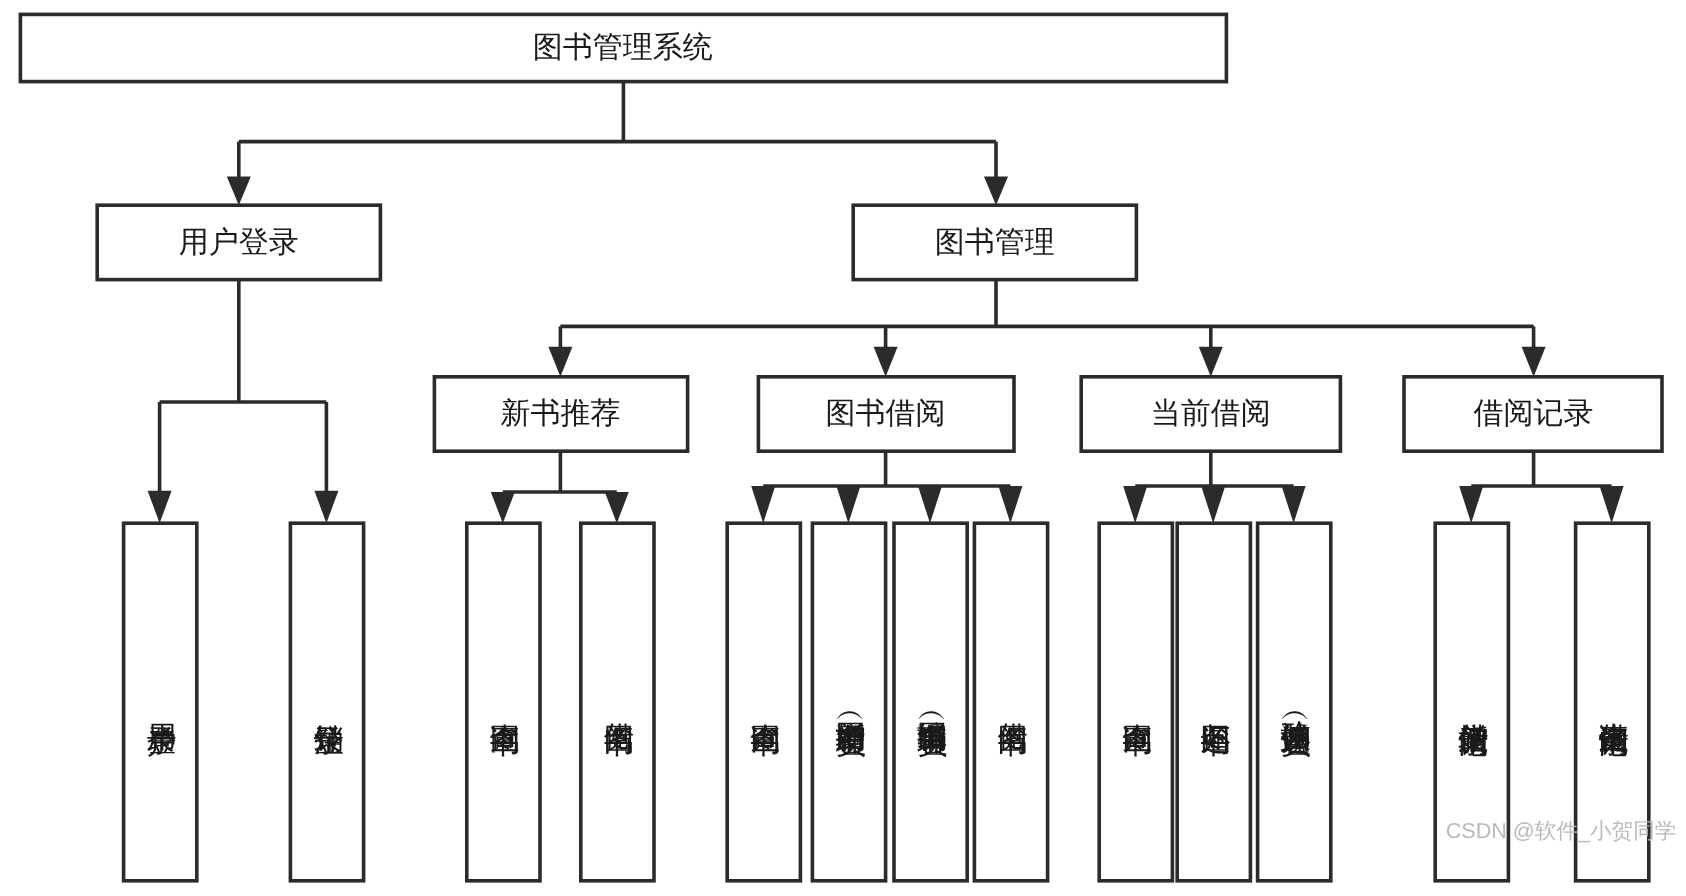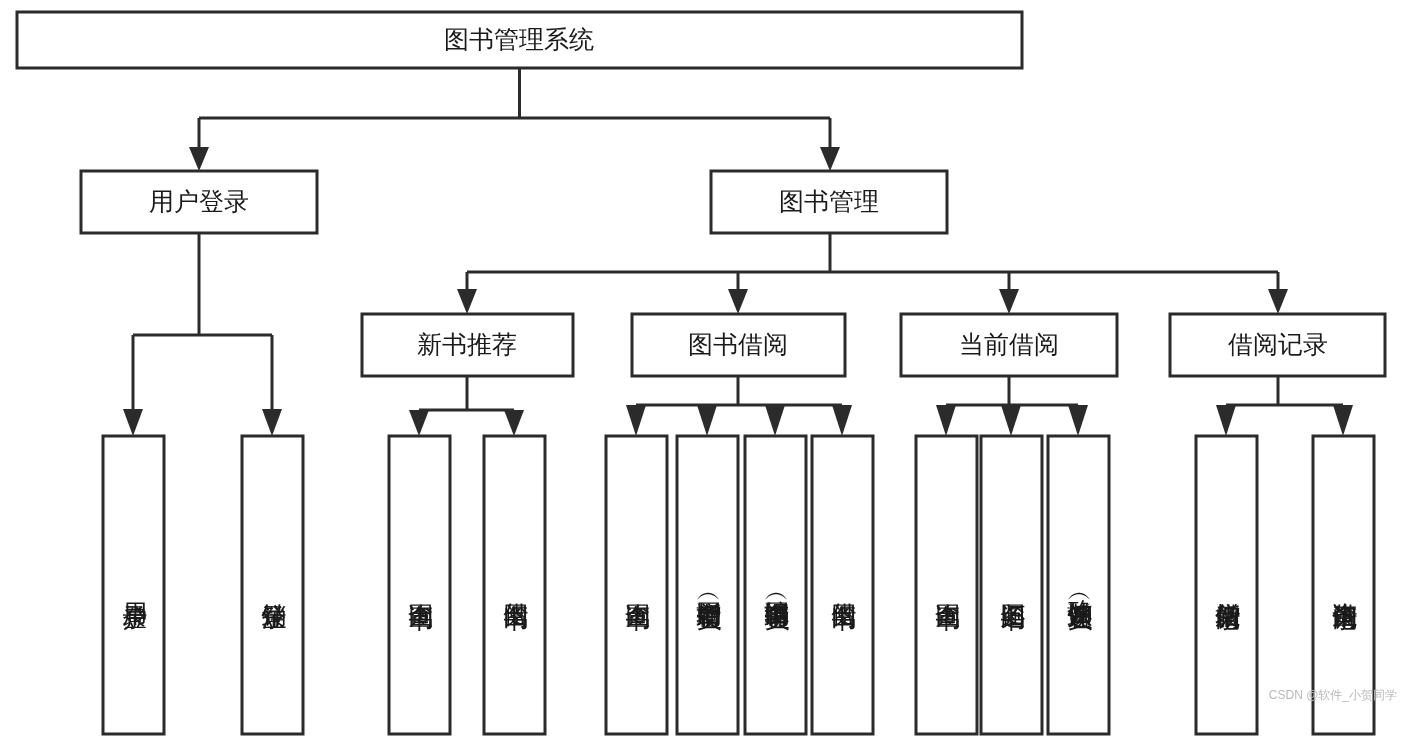--- a/index.html
+++ b/index.html
@@ -57,21 +57,21 @@
   }
   .label-v {
     font-size: 25px;
     letter-spacing: 1px;
   }
   .watermark {
     position: absolute;
     right: 8px;
     bottom: 4px;
     font-family: "Liberation Sans", sans-serif;
-    font-size: 12px;
+    font-size: 18px;
     color: #b9b9b9;
     white-space: nowrap;
     user-select: none;
     text-align: right;
   }
 </style>
 </head>
 <body>
 
 <div id="diagram-root">

